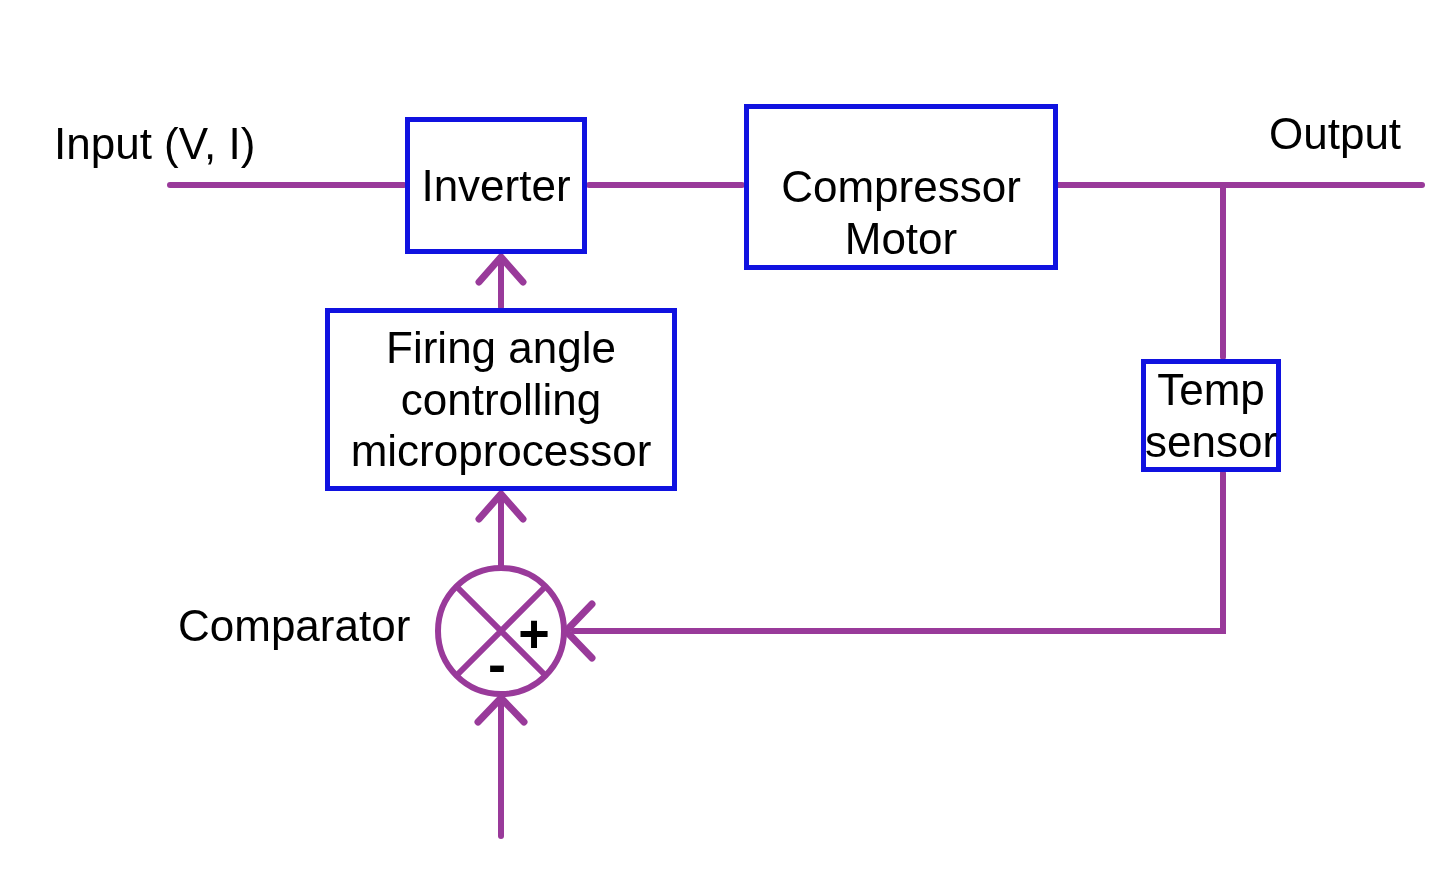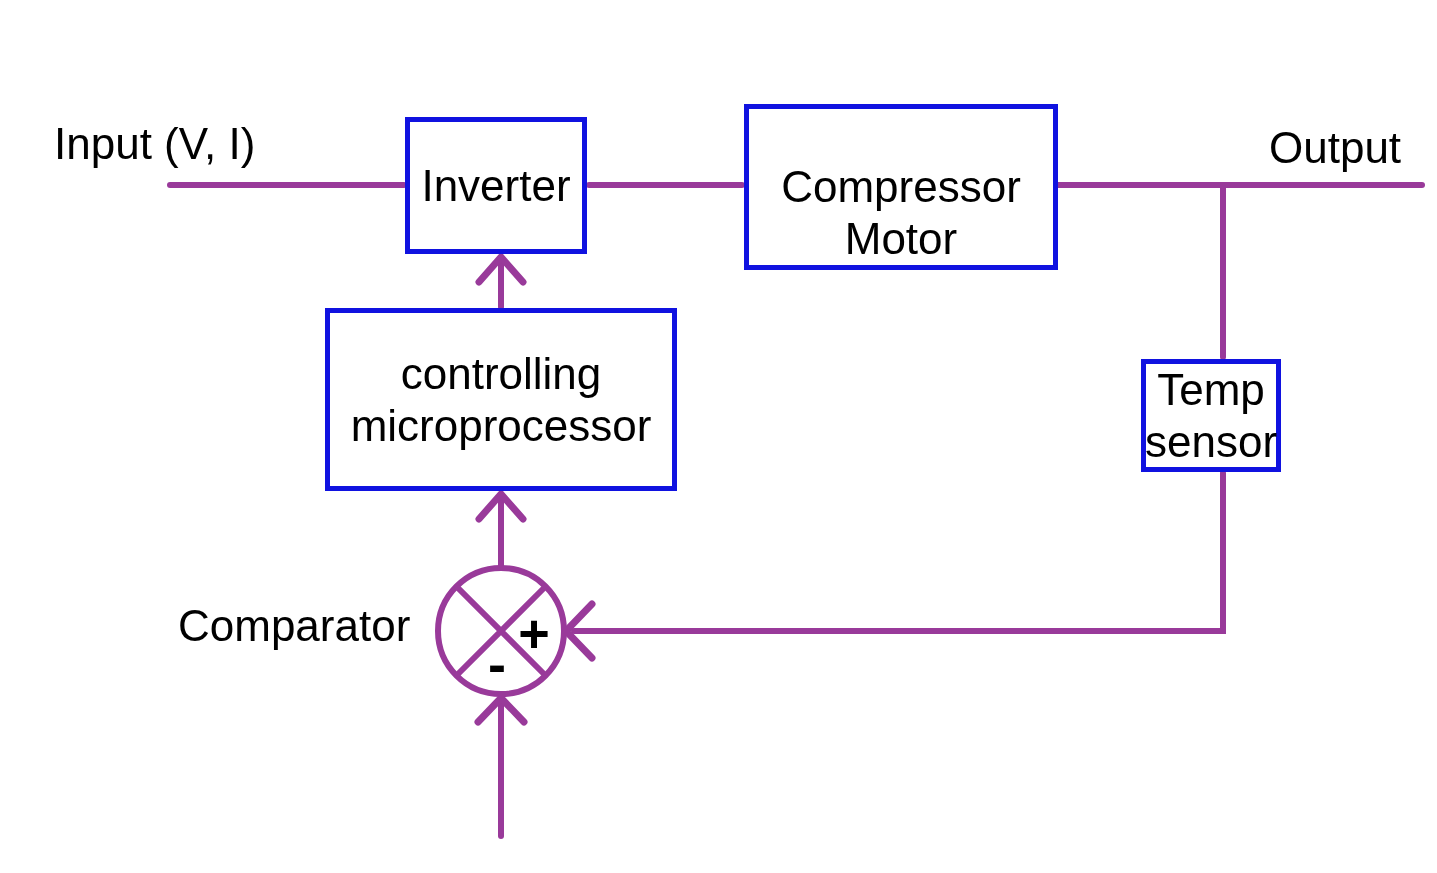--- a/index.html
+++ b/index.html
@@ -35,21 +35,21 @@
   .block-inverter{left:405px;top:117px;width:182px;height:137px;}
   .block-compressor{left:744px;top:104px;width:314px;height:166px;justify-content:flex-end;}
   .block-temp{left:1141px;top:359px;width:140px;height:113px;}
   .block-firing{left:325px;top:308px;width:352px;height:183px;}
   .label{
     position:absolute;z-index:3;
     font-size:44px;line-height:1;
     white-space:nowrap;color:var(--text);
   }
   .label-input{left:54px;top:122px;}
-  .label-output{left:1269px;top:126px;}
+  .label-output{left:1269px;top:112px;}
   .label-comparator{left:178px;top:604px;}
   .label-error{left:526px;top:509px;font-size:38px;}
   .sign{
     position:absolute;z-index:3;
     font-size:54px;font-weight:bold;line-height:1;
     transform:translate(-50%,-50%);
     color:var(--text);
   }
   .sign-plus{left:534px;top:633px;}
   .sign-minus{left:497px;top:664px;}
@@ -92,20 +92,21 @@
     <div>Compressor</div>
     <div>Motor</div>
   </div>
 
   <div class="block block-temp">
     <div>Temp</div>
     <div>sensor</div>
   </div>
 
   <div class="block block-firing">
+    <div>Firing angle</div>
     <div>controlling</div>
     <div>microprocessor</div>
   </div>
 
   <div class="label label-input">Input (V, I)</div>
   <div class="label label-output">Output</div>
   <div class="label label-comparator">Comparator</div>
 
   <span class="sign sign-plus">+</span>
   <span class="sign sign-minus">-</span>

